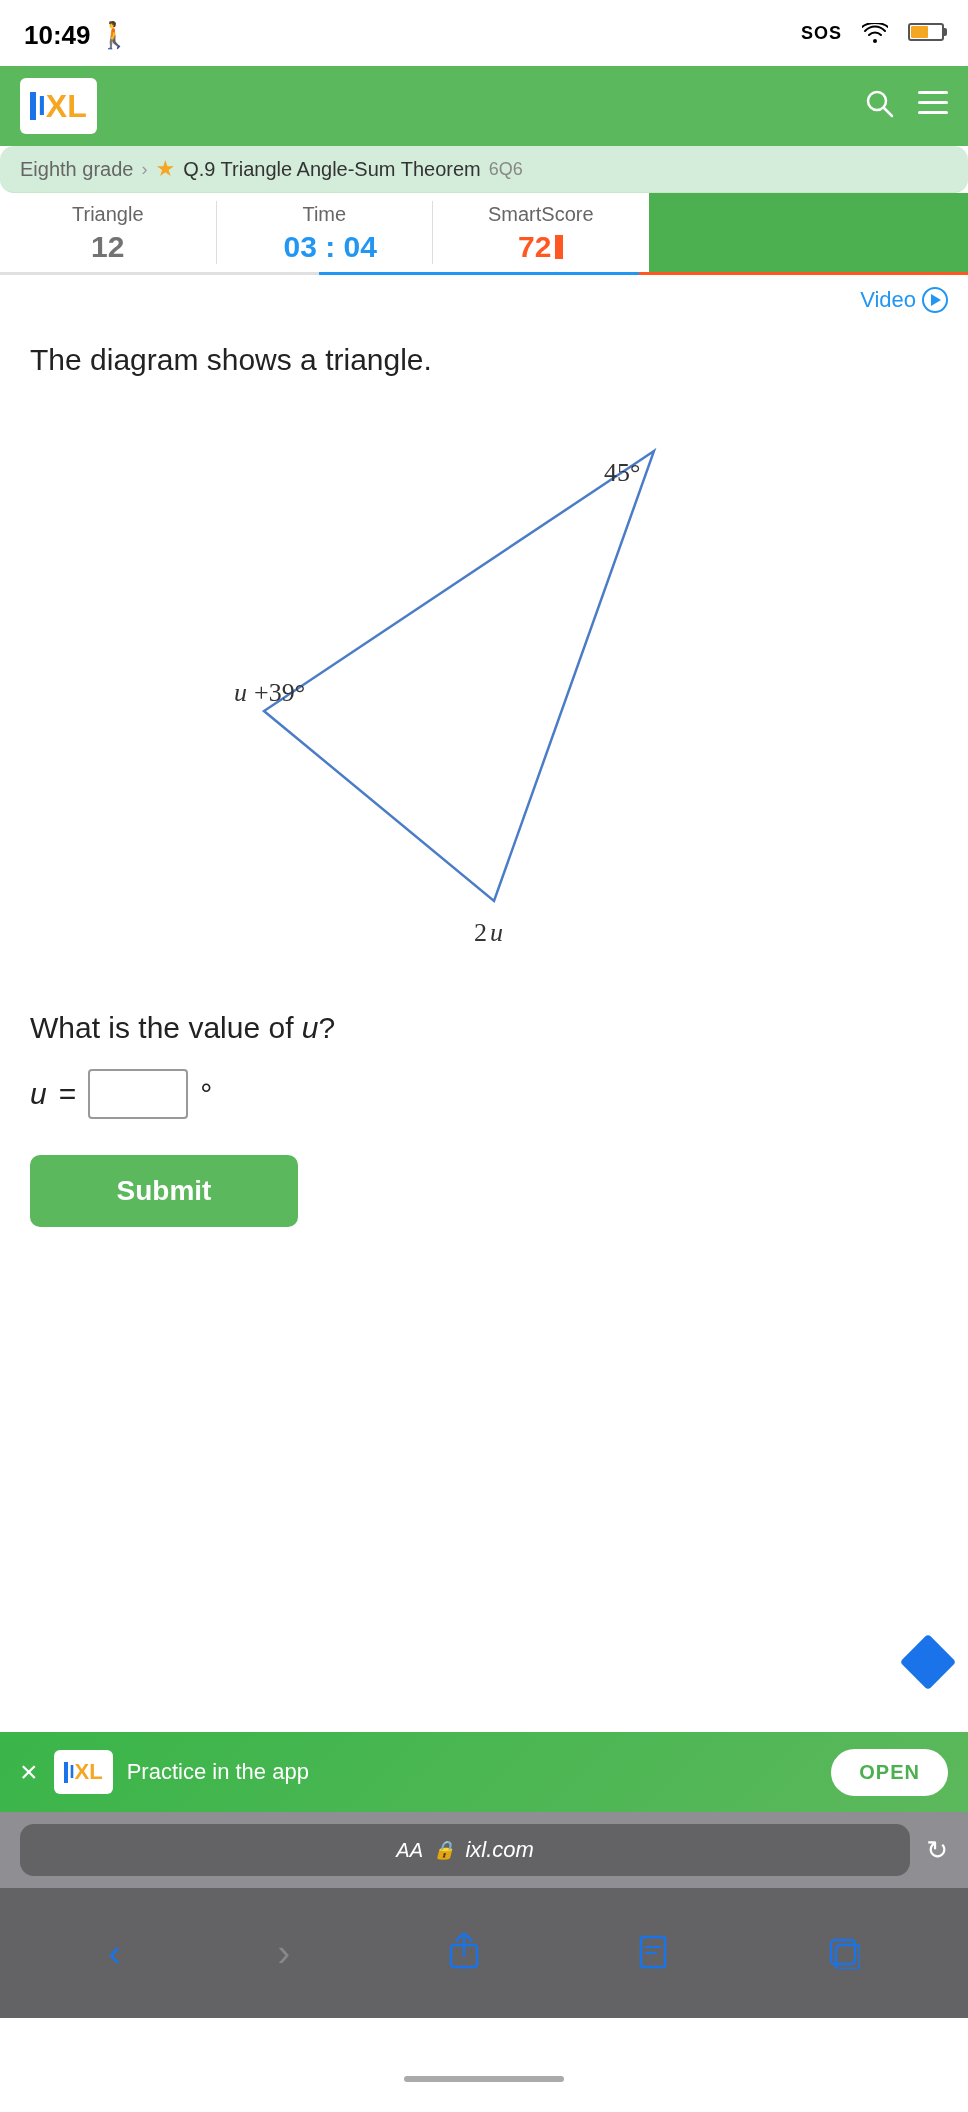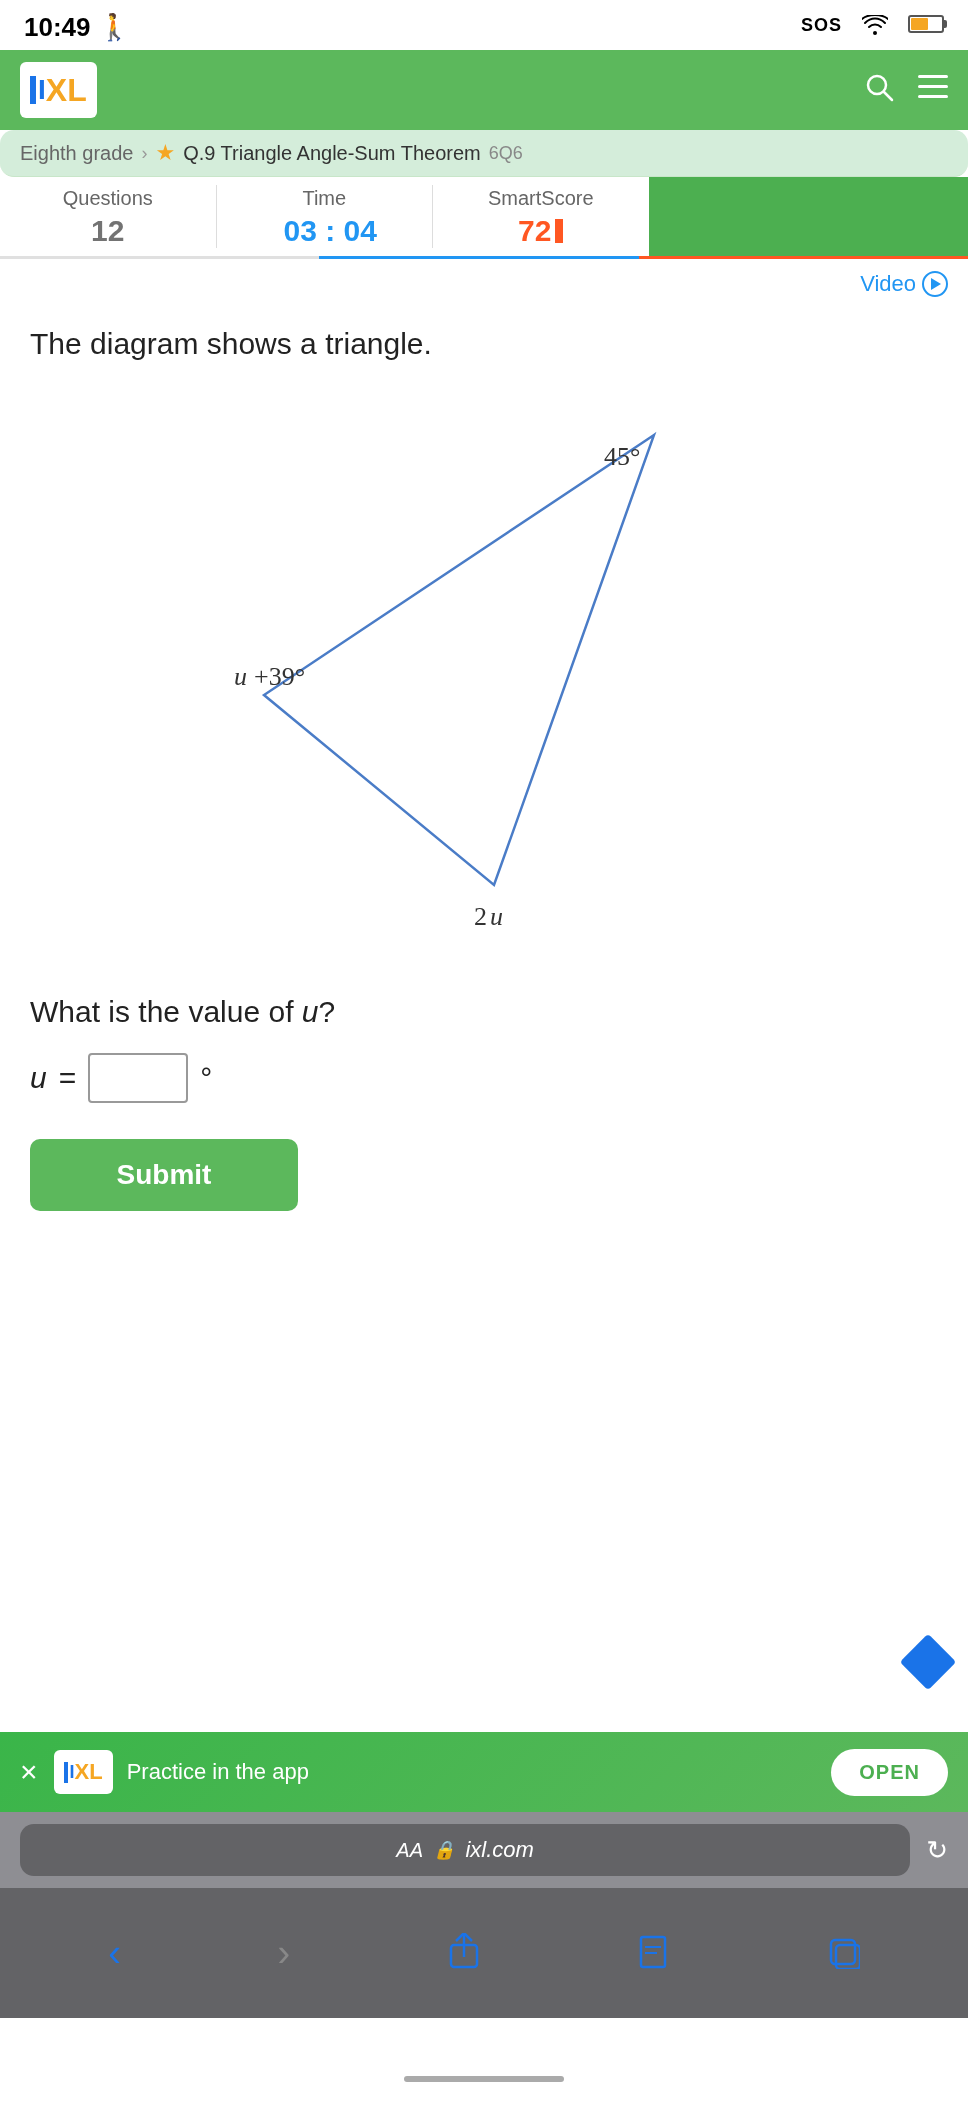--- a/index.html
+++ b/index.html
@@ -13,21 +13,21 @@
       overflow-x: hidden;
     }
 
     
     .status-bar {
       display: flex;
       justify-content: space-between;
       align-items: center;
       padding: 10px 24px 6px;
       background: #fff;
-      height: 50px;
+      height: 66px;
     }
     .status-time {
       font-size: 26px;
       font-weight: 600;
       color: #000;
       display: flex;
       align-items: center;
       gap: 8px;
     }
     .status-right {
@@ -414,21 +414,21 @@
 <div class="breadcrumb-bar">
   <span class="breadcrumb-link">Eighth grade</span>
   <span class="breadcrumb-chevron">›</span>
   <span class="breadcrumb-star">★</span>
   <span class="breadcrumb-current">Q.9 Triangle Angle-Sum Theorem</span>
   <span class="breadcrumb-code">6Q6</span>
 </div>
 
 <div class="stats-bar">
   <div class="stat-item">
-    <div class="stat-label">Questions</div>
+    <div class="stat-label">Triangle</div>
     <div class="stat-value green">12</div>
   </div>
   <div class="stat-divider"></div>
   <div class="stat-item">
     <div class="stat-label">Time</div>
     <div class="stat-value blue">03 : 04</div>
   </div>
   <div class="stat-divider"></div>
   <div class="stat-item">
     <div class="stat-label">SmartScore</div>

